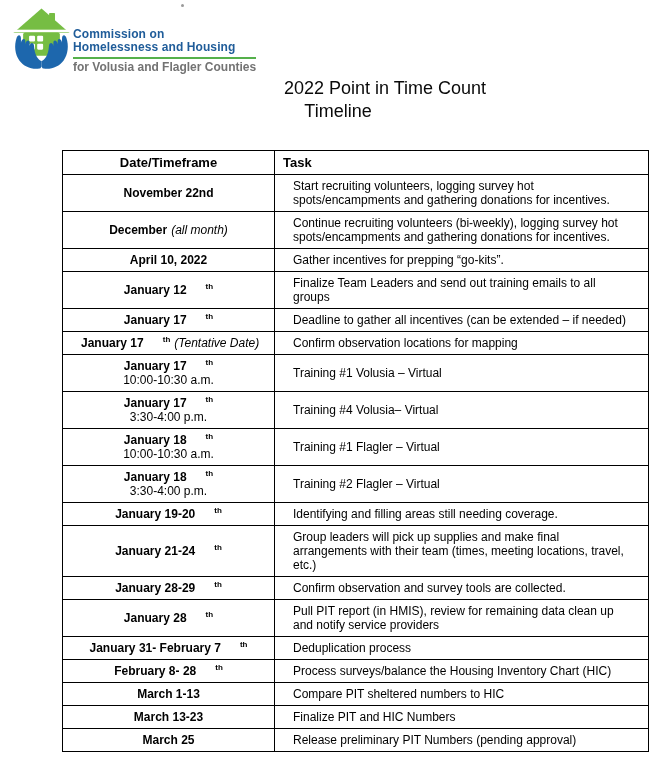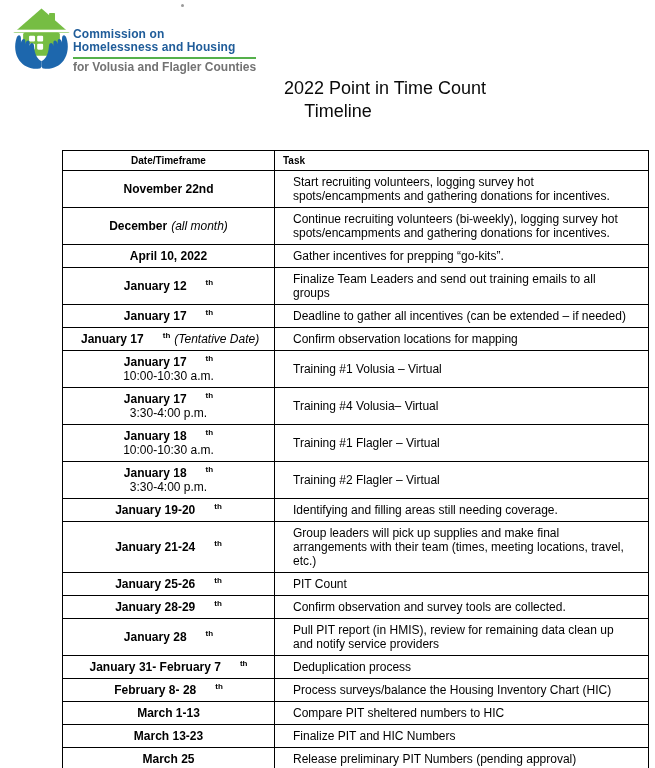--- a/index.html
+++ b/index.html
@@ -24,21 +24,21 @@
   .title-line { position:absolute; transform:translateX(-50%); font-size:18px; font-weight:normal; white-space:nowrap; color:#0a0a0a; }
   .title-l1 { left:385px; top:0; }
   .title-l2 { left:338px; top:23px; }
 
   
   table.tl {
     position:absolute; left:62px; top:150px; width:587px;
     border-collapse:collapse; table-layout:fixed;
   }
   .tl th, .tl td { border:1.5px solid #000; vertical-align:middle; }
-  .tl th { font-size:10px; font-weight:bold; padding:4px 8px; }
+  .tl th { font-size:13px; font-weight:bold; padding:4px 8px; }
   th.c-date { width:195px; text-align:center; }
   th.c-task { text-align:left; }
   .tl td { font-size:12px; line-height:14px; padding:4px 18px; }
   td.date-cell { text-align:center; font-weight:bold; white-space:nowrap; }
   td.task-cell { text-align:left; font-weight:normal; }
   .d-sup { font-size:8px; line-height:0;margin-left:19px; }
   .d-note { font-weight:normal; font-style:italic; margin-left:4px; }
   .d-sub { display:block; font-weight:normal; }
 </style>
 </head>
@@ -142,24 +142,20 @@
   <tr>
     <td class="date-cell"><span class="d-main">January 19-20</span><sup class="d-sup">th</sup></td>
     <td class="task-cell">Identifying and filling areas still needing coverage.</td>
   </tr>
 
   <tr>
     <td class="date-cell"><span class="d-main">January 21-24</span><sup class="d-sup">th</sup></td>
     <td class="task-cell">Group leaders will pick up supplies and make final arrangements with their team (times, meeting locations, travel, etc.)</td>
   </tr>
 
-  <tr>
-    <td class="date-cell"><span class="d-main">January 25-26</span><sup class="d-sup">th</sup></td>
-    <td class="task-cell">PIT Count</td>
-  </tr>
 
   <tr>
     <td class="date-cell"><span class="d-main">January 28-29</span><sup class="d-sup">th</sup></td>
     <td class="task-cell">Confirm observation and survey tools are collected.</td>
   </tr>
 
   <tr>
     <td class="date-cell"><span class="d-main">January 28</span><sup class="d-sup">th</sup></td>
     <td class="task-cell">Pull PIT report (in HMIS), review for remaining data clean up and notify service providers</td>
   </tr>

